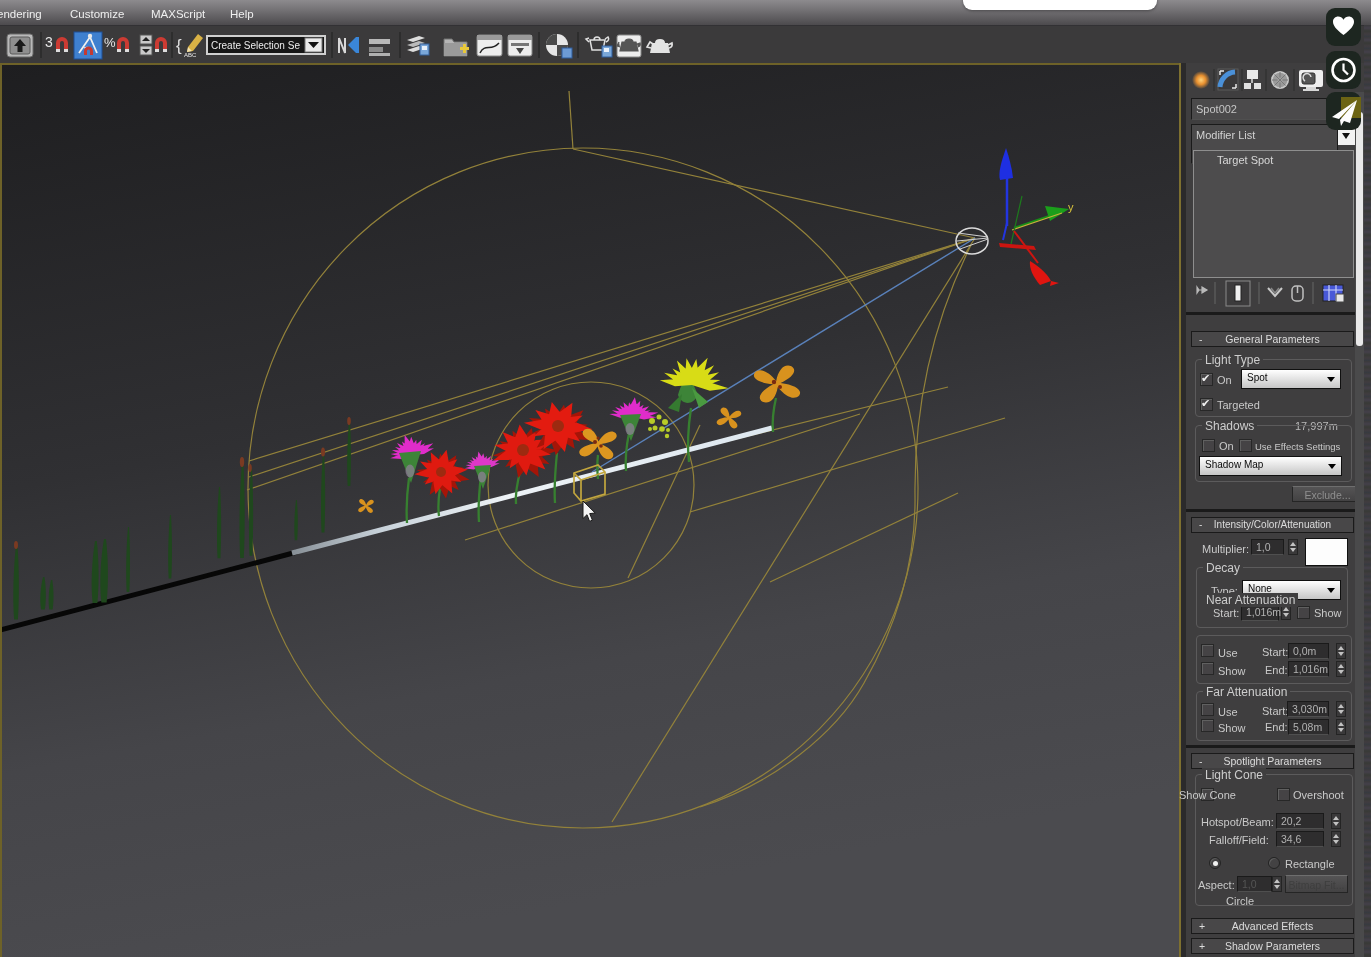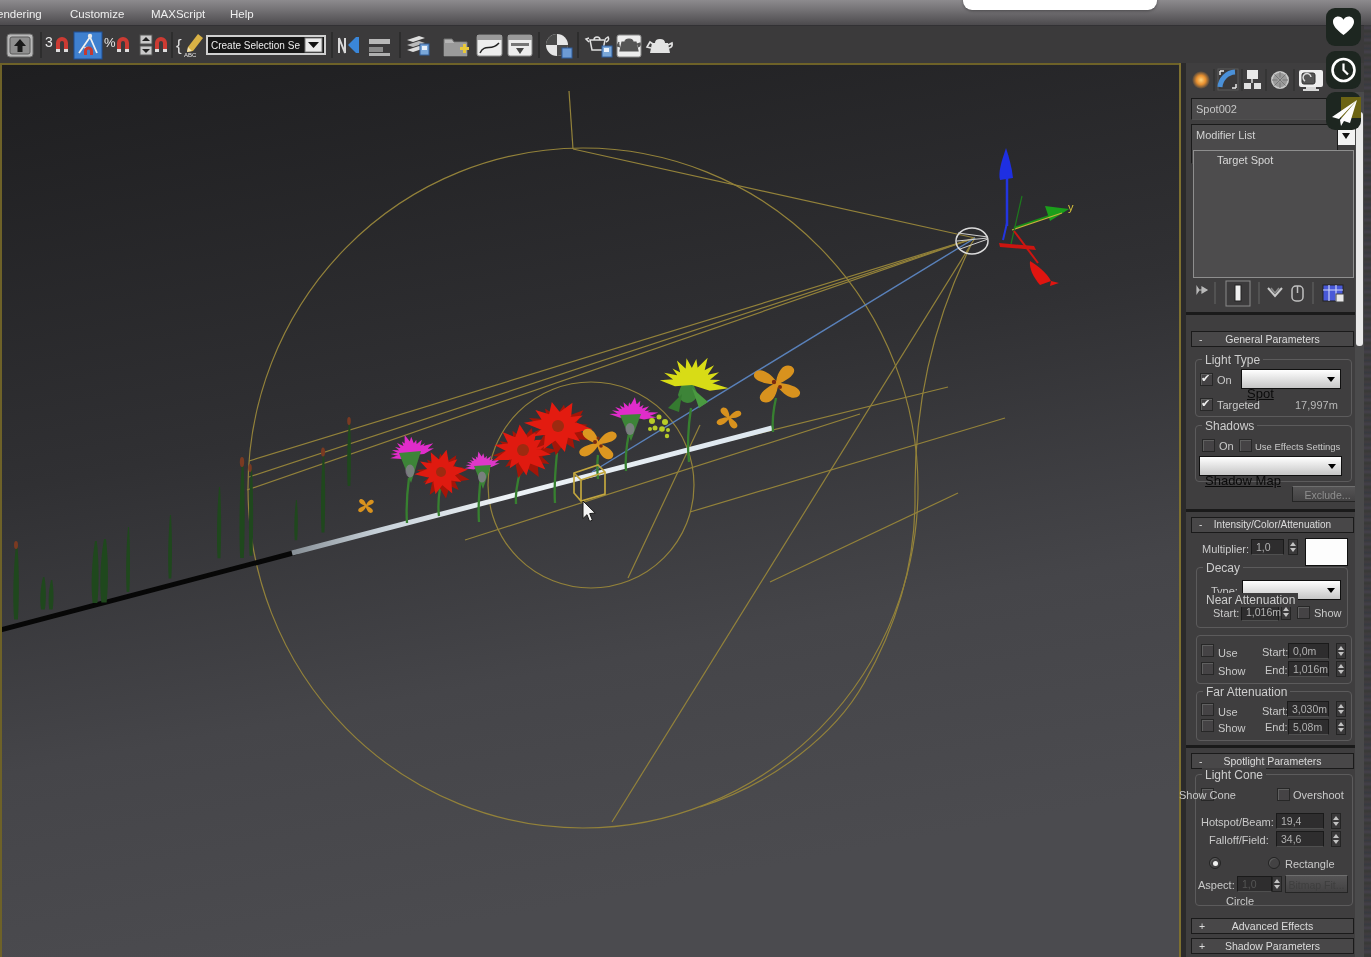--- a/index.html
+++ b/index.html
@@ -4,21 +4,21 @@
 <style>
 html,body{margin:0;padding:0;width:1371px;height:957px;overflow:hidden;background:#3f3e3f;font-family:"Liberation Sans",sans-serif;}
 #menubar{position:absolute;left:0;top:0;width:1371px;height:25px;background:linear-gradient(180deg,#8d8b8e 0%,#7a787b 30%,#605e61 70%,#4c4a4d 100%);border-bottom:1px solid #323134;}
 #menubar span{position:absolute;top:8px;font-size:11.5px;color:#efefef;}
 #toolbar{position:absolute;left:0;top:26px;width:1371px;height:37px;background:#3b3a3b;border-bottom:1px solid #111;}
 #viewport{position:absolute;left:0;top:63px;width:1186px;height:894px;}
 #panel{position:absolute;left:1186px;top:63px;width:185px;height:894px;background:#3f3e3f;}
 .p{position:absolute;font-size:11px;color:#c9c9c9;white-space:nowrap;}
 .p9{position:absolute;font-size:9.5px;color:#c9c9c9;white-space:nowrap;}
 .fld{position:absolute;background:#2e2d2e;border:1px solid #1a1a1a;border-bottom-color:#4f4f4f;color:#b2b2b2;font-size:10.5px;padding:1px 0 0 4px;box-sizing:border-box;white-space:nowrap;}
-.ddw{position:absolute;background:linear-gradient(#ffffff,#c6c6c6);border:1px solid #101010;color:#0a0a0a;font-size:13px;padding:16px 0 0 5px;box-sizing:border-box;white-space:nowrap;text-decoration:underline;}
+.ddw{position:absolute;background:linear-gradient(#ffffff,#c6c6c6);border:1px solid #101010;color:#0a0a0a;font-size:10px;padding:2px 0 0 5px;box-sizing:border-box;white-space:nowrap;}
 .ddw i{position:absolute;right:5px;top:7px;width:0;height:0;border:4px solid transparent;border-top:5px solid #000;font-style:normal;}
 .grp{position:absolute;border:1px solid #5c5b5c;border-radius:4px;}
 .gt{position:absolute;background:#3f3e3f;padding:0 3px;font-size:12px;color:#cdcdcd;white-space:nowrap;}
 .cb{position:absolute;width:11px;height:11px;background:#454345;border:1px solid #272727;box-shadow:inset 1px 1px 0 #606060;}
 .cb.on:after{content:"\2714";position:absolute;left:0px;top:-2px;font-size:11px;color:#f0f0f0;}
 .rad{position:absolute;width:10px;height:10px;border-radius:50%;background:#434243;border:1px solid #232323;box-shadow:inset 1px 1px 0 #5d5d5d;}
 .rad.on:after{content:"";position:absolute;left:2.5px;top:2.5px;width:5px;height:5px;border-radius:50%;background:#f2f2f2;}
 .spin{position:absolute;width:10px;height:16px;background:#3a393a;border:1px solid #242424;box-sizing:border-box;}
 .spin:before{content:"";position:absolute;left:1px;top:2px;width:0;height:0;border-left:3px solid transparent;border-right:3px solid transparent;border-bottom:4.5px solid #c2c2c2;}
 .spin:after{content:"";position:absolute;left:1px;bottom:2px;width:0;height:0;border-left:3px solid transparent;border-right:3px solid transparent;border-top:4.5px solid #c2c2c2;}
@@ -329,21 +329,21 @@
 </svg>
 <div style="position:absolute;left:1186px;top:312px;width:185px;height:3px;background:#1a1a1a"></div>
 <div class="roll" style="top:331px"><b>-</b>General Parameters</div>
 <div class="grp" style="left:1195px;top:359px;width:155px;height:56px"></div>
 <div class="gt" style="left:1202px;top:353px">Light Type</div>
 <div class="cb on" style="left:1200px;top:373px"></div>
 <div class="p" style="left:1217px;top:374px">On</div>
 <div class="ddw" style="left:1241px;top:369px;width:100px;height:20px">Spot<i></i></div>
 <div class="cb on" style="left:1200px;top:398px"></div>
 <div class="p" style="left:1217px;top:399px">Targeted</div>
-<div class="p" style="left:1295px;top:399px;color:#b9b9b9">17,997m</div>
+<div class="p" style="left:1295px;top:420px;color:#b9b9b9">17,997m</div>
 <div class="grp" style="left:1195px;top:425px;width:155px;height:55px"></div>
 <div class="gt" style="left:1202px;top:419px">Shadows</div>
 <div class="cb" style="left:1202px;top:439px"></div>
 <div class="p" style="left:1219px;top:440px">On</div>
 <div class="cb" style="left:1239px;top:439px"></div>
 <div class="p9" style="left:1255px;top:441px">Use Effects Settings</div>
 <div class="ddw" style="left:1199px;top:456px;width:143px;height:20px">Shadow Map<i></i></div>
 <div class="btn" style="left:1292px;top:486px;width:71px;height:16px;padding-top:2px;color:#8f8f8f">Exclude...</div>
 <div style="position:absolute;left:1186px;top:509px;width:185px;height:3px;background:#1a1a1a"></div>
 <div class="roll" style="top:517px;font-size:10px"><b>-</b>Intensity/Color/Attenuation</div>
@@ -386,21 +386,21 @@
 <div class="spin" style="left:1336px;top:719px"></div>
 <div style="position:absolute;left:1186px;top:745px;width:185px;height:3px;background:#1a1a1a"></div>
 <div class="roll" style="top:753px"><b>-</b>Spotlight Parameters</div>
 <div class="grp" style="left:1195px;top:774px;width:156px;height:130px"></div>
 <div class="gt" style="left:1202px;top:768px">Light Cone</div>
 <div class="cb" style="left:1201px;top:788px"></div>
 <div class="p" style="left:1179px;top:789px">Show Cone</div>
 <div class="cb" style="left:1277px;top:788px"></div>
 <div class="p" style="left:1293px;top:789px">Overshoot</div>
 <div class="p" style="left:1201px;top:816px">Hotspot/Beam:</div>
-<div class="fld" style="left:1276px;top:813px;width:48px;height:16px">19,4</div>
+<div class="fld" style="left:1276px;top:813px;width:48px;height:16px">20,2</div>
 <div class="spin" style="left:1331px;top:813px"></div>
 <div class="p" style="left:1209px;top:834px">Falloff/Field:</div>
 <div class="fld" style="left:1276px;top:831px;width:48px;height:16px">34,6</div>
 <div class="spin" style="left:1331px;top:831px"></div>
 <div class="rad on" style="left:1209px;top:857px"></div>
 <div class="p" style="left:1226px;top:895px">Circle</div>
 <div class="rad" style="left:1268px;top:857px"></div>
 <div class="p" style="left:1285px;top:858px">Rectangle</div>
 <div class="p" style="left:1198px;top:879px">Aspect:</div>
 <div class="fld" style="left:1237px;top:876px;width:35px;height:16px;color:#555">1,0</div>

